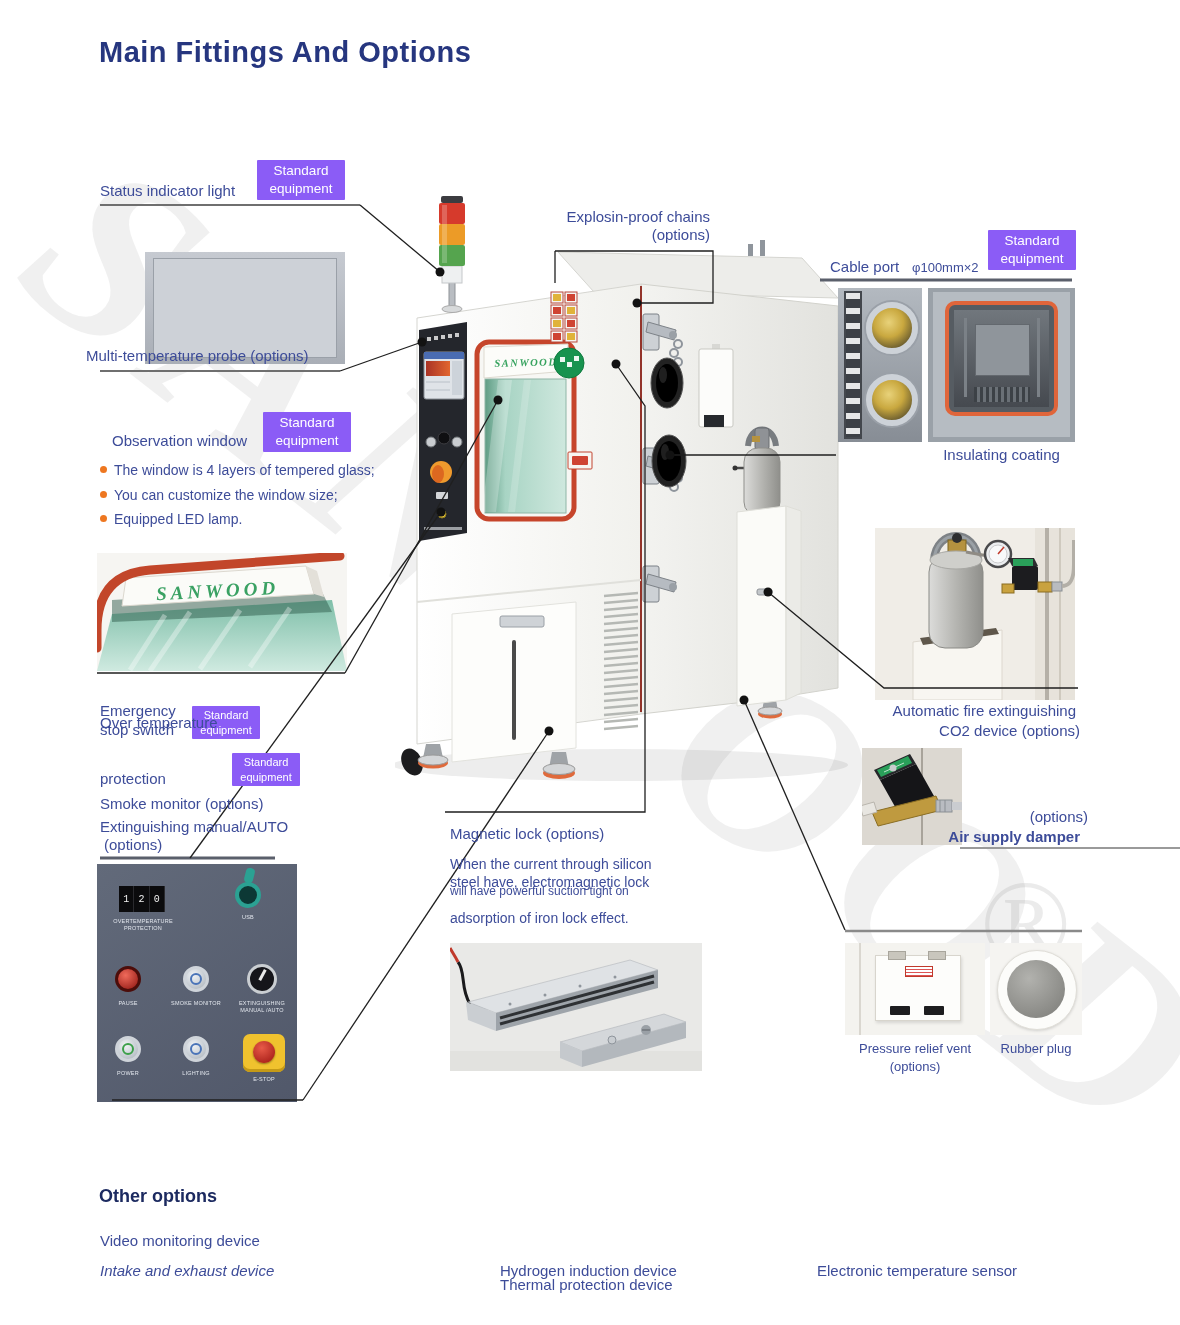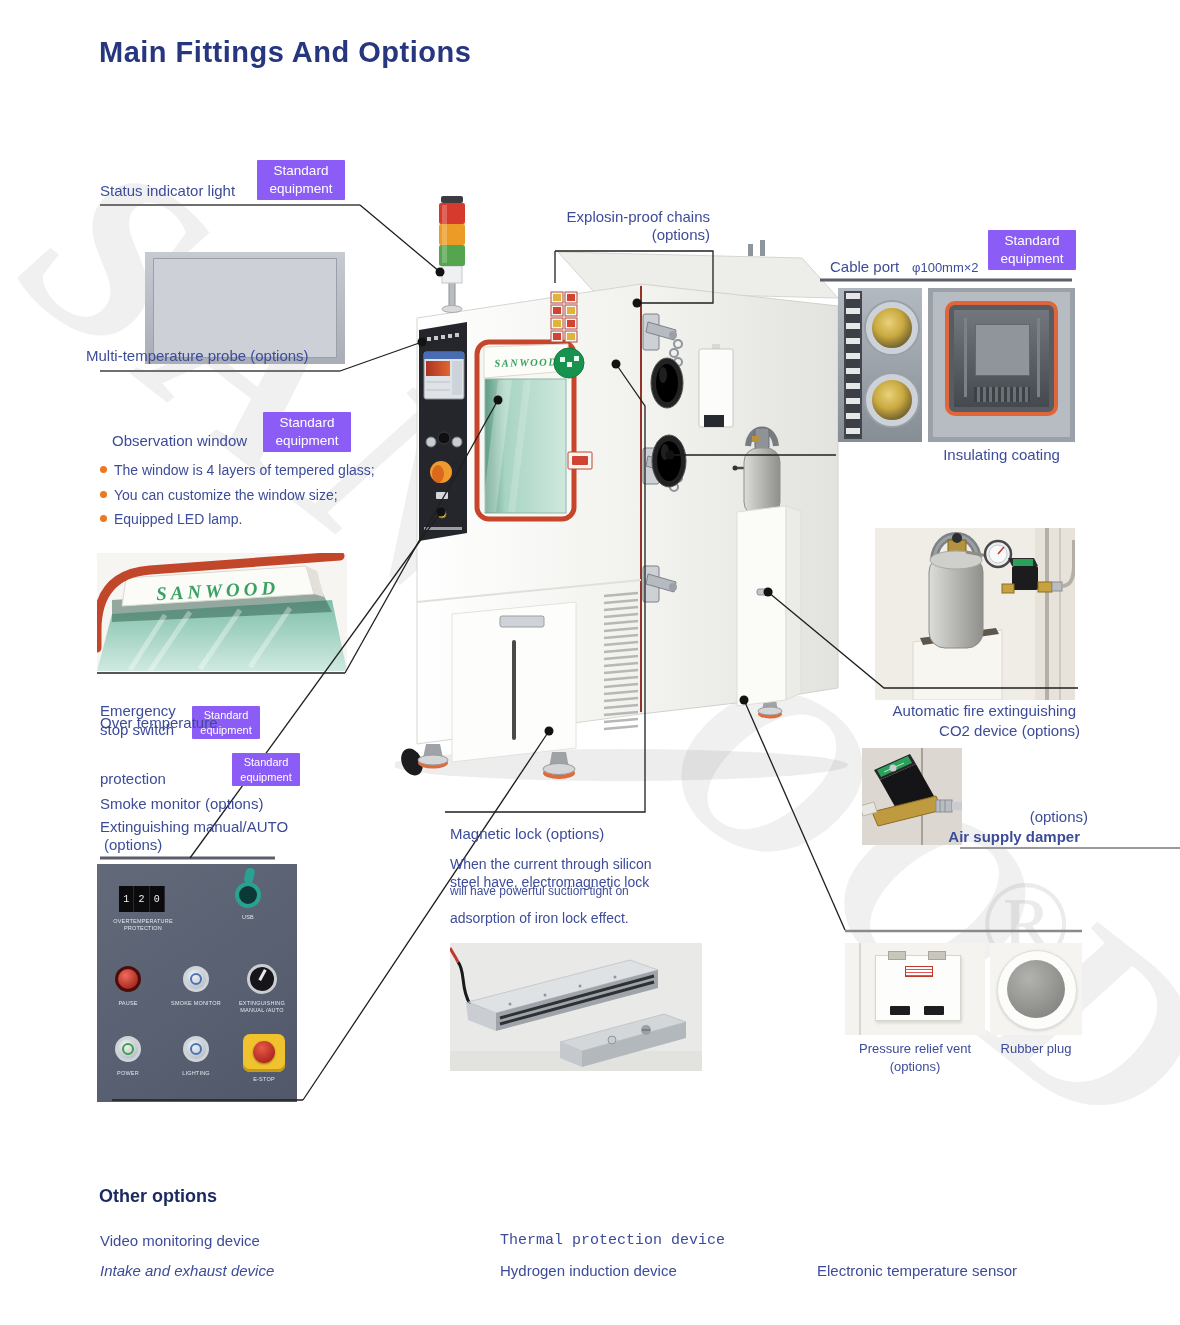--- a/index.html
+++ b/index.html
@@ -153,21 +153,21 @@
 
   <div class="lbl" style="left:450px;top:825px;">Magnetic lock (options)</div>
   <div class="lbl" style="left:450px;top:856px;font-size:14px;">When the current through silicon</div>
   <div class="lbl" style="left:450px;top:874px;font-size:14px;">steel have, electromagnetic lock</div>
   <div class="lbl" style="left:450px;top:884px;font-size:12px;">will have powerful suction tight on</div>
   <div class="lbl" style="left:450px;top:910px;font-size:14px;">adsorption of iron lock effect.</div>
 
   <div class="heading2">Other options</div>
   <div class="opt" style="left:100px;top:1232px;">Video monitoring device</div>
   <div class="opt" style="left:100px;top:1262px;font-style:italic;">Intake and exhaust device</div>
-  <div class="opt" style="left:500px;top:1232px;font-family:Liberation Mono, monospace;">Thermal protection device</div>
+  <div class="opt" style="left:500px;top:1276px;">Thermal protection device</div>
   <div class="opt" style="left:500px;top:1262px;">Hydrogen induction device</div>
   <div class="opt" style="left:817px;top:1262px;">Electronic temperature sensor</div>
 
   <svg style="left:395px;top:183px;" width="465" height="645" viewBox="395 183 465 645">
     <defs>
       <linearGradient id="gSide" x1="0" y1="0" x2="1" y2="0">
         <stop offset="0" stop-color="#f3f3f0"></stop>
           <stop offset="1" stop-color="#e2e2de"></stop>
       </linearGradient>
       <linearGradient id="gFront" x1="0" y1="0" x2="1" y2="0">

